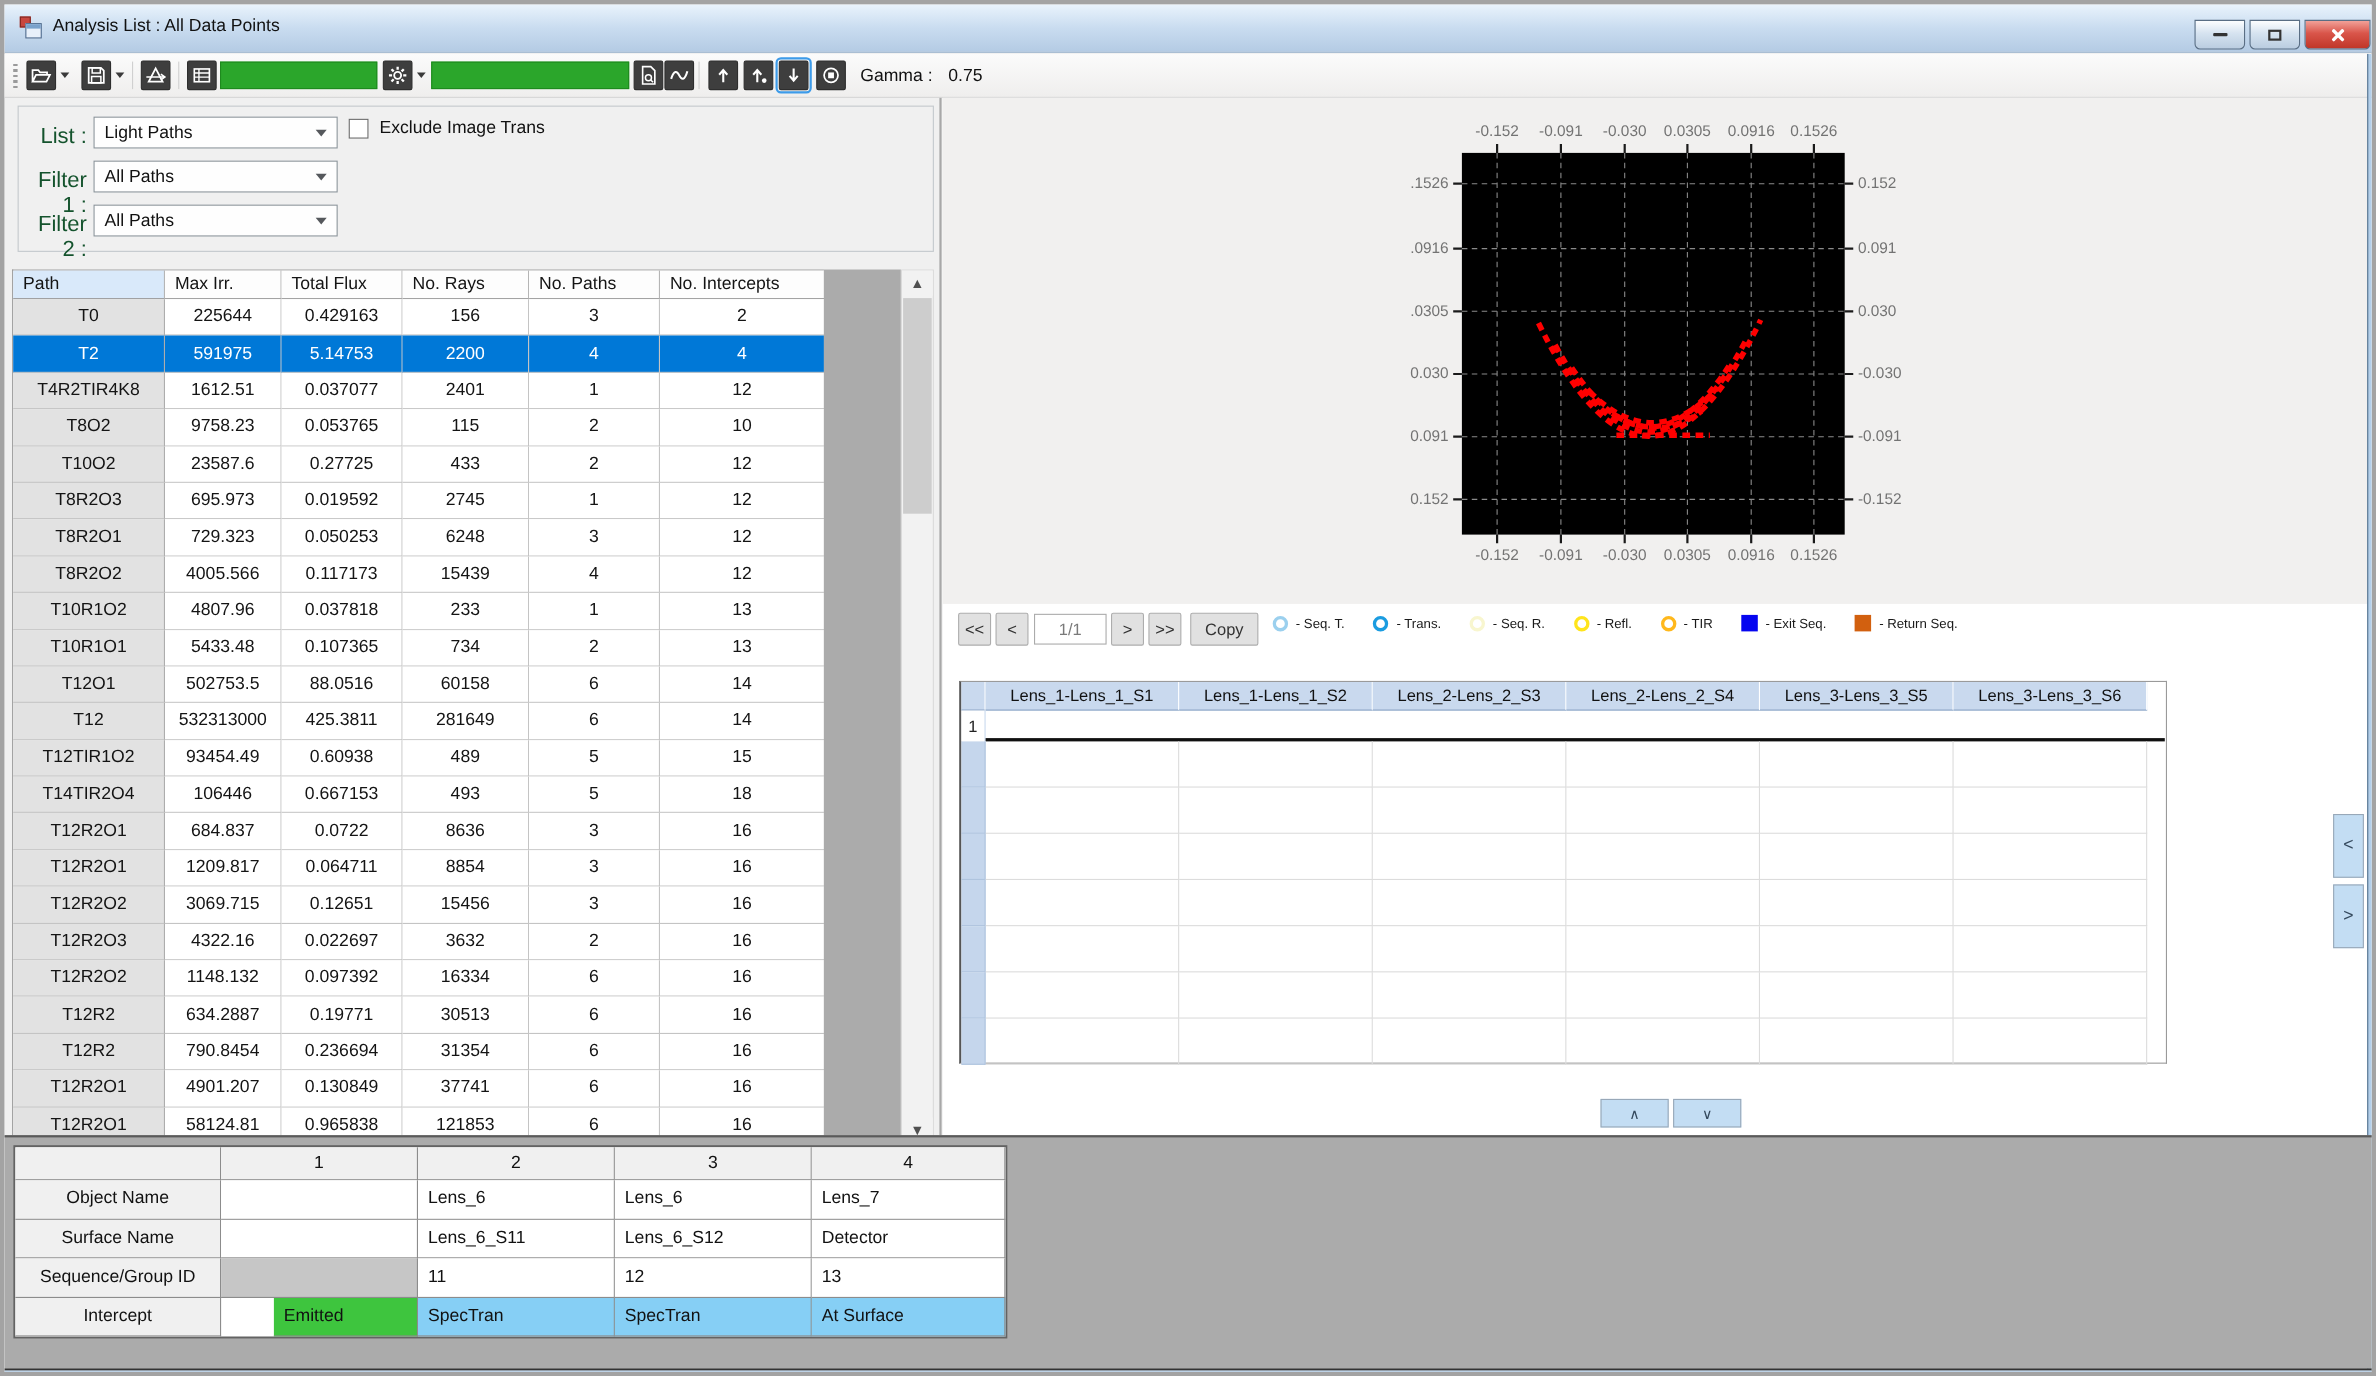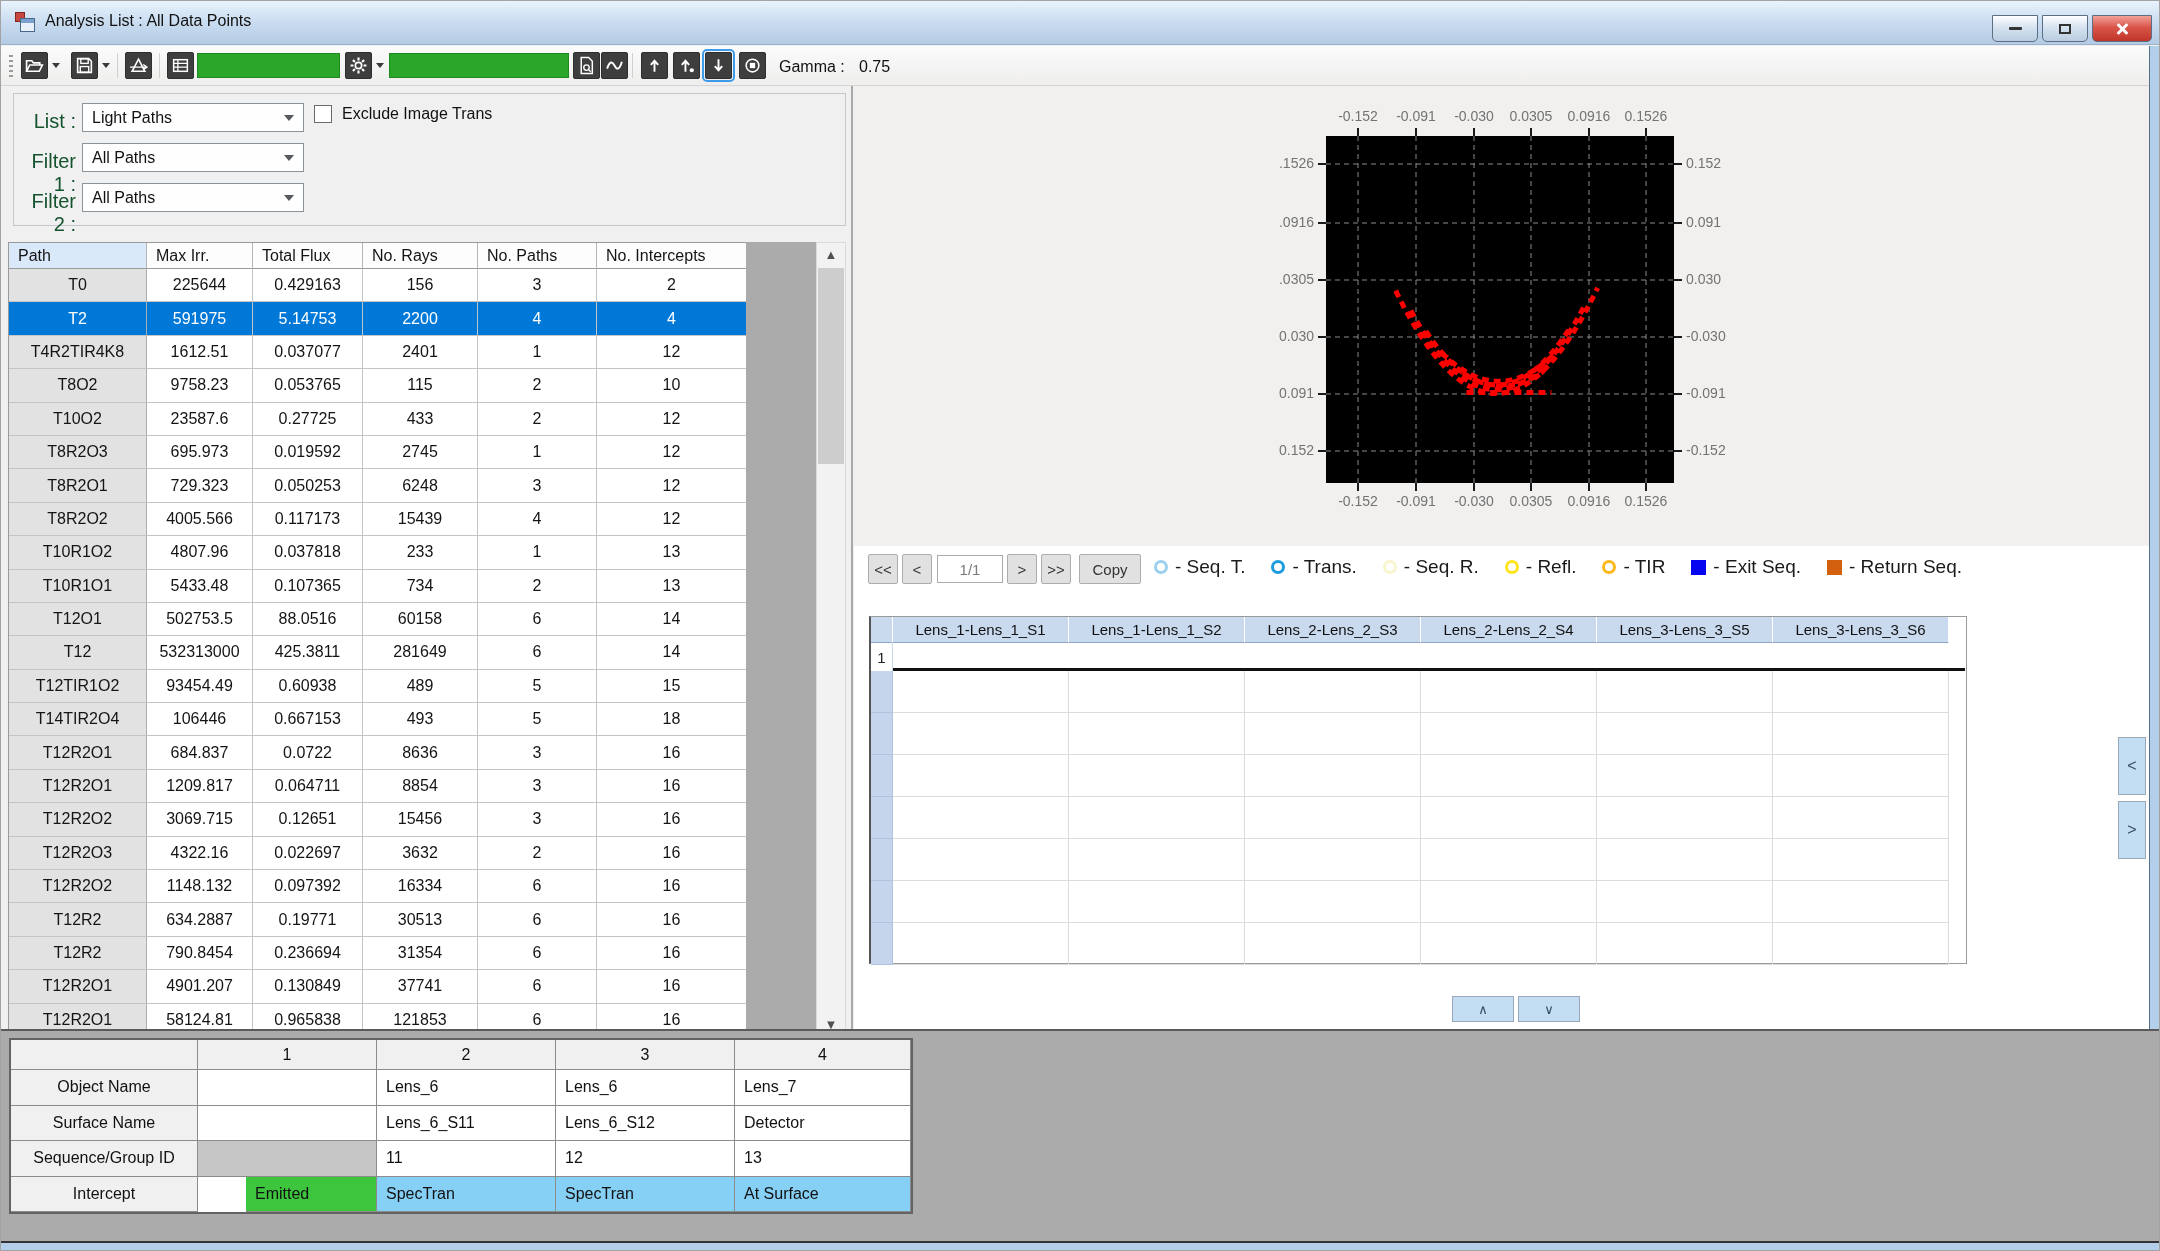--- a/index.html
+++ b/index.html
@@ -1,17 +1,17 @@
 <!DOCTYPE html>
 <html><head>
 <meta charset="utf-8">
 <style>
   * { margin:0; padding:0; box-sizing:border-box; }
   html,body { width:2160px; height:1251px; font-family:"Liberation Sans",sans-serif; }
-  .window { position:relative; width:2160px; height:1251px; background:#F0F0F0; border:1px solid #a3a3a3; overflow:hidden; }
+  .window { position:relative; width:2160px; height:1251px; background:#F0F0F0; border:4px solid #a3a3a3; overflow:hidden; }
 
   
   .titlebar { position:absolute; left:0; top:0; width:2160px; height:44px;
     background:linear-gradient(#E9F3FC,#C9DCF0 50%,#B4CBE4); border-bottom:1px solid #9AB2CC; }
   .app-icon { position:absolute; left:14px; top:11px; width:22px; height:22px; }
   .app-icon .back { position:absolute; left:0; top:0; width:10px; height:10px; background:#C8473F; border:1px solid #7E2620; }
   .app-icon .front { position:absolute; left:5px; top:6px; width:15px; height:14px; background:#E8F0FA; border:1px solid #4A688C; }
   .app-icon .front::before { content:""; position:absolute; left:0; top:0; width:100%; height:4px; background:#7AA2CC; }
   .title-text { position:absolute; left:44px; top:11px; font-size:16px; color:#111; }
   .winbtn { position:absolute; top:14px; height:27px; border:1px solid #5A6E84; border-radius:0 0 5px 5px;
@@ -71,21 +71,21 @@
 
   
   .pbtn { position:absolute; top:468px; height:30px; background:#E1E1E1; border:1px solid #ADADAD; border-radius:2px;
     font-size:15px; color:#333; display:flex; align-items:center; justify-content:center; }
   .pagebox { position:absolute; top:469px; left:83px; width:66px; height:28px; background:#fff; border:1px solid #ABABAB;
     font-size:15px; color:#7A7A7A; display:flex; align-items:center; justify-content:center; }
   .legend { position:absolute; left:300px; top:470px; display:flex; gap:26px; align-items:center; }
   .legend-item { display:flex; align-items:center; gap:7px; }
   .legend-item .sym.circle { width:14px; height:14px; border-radius:50%; border-width:3px; border-style:solid; background:transparent; }
   .legend-item .sym.square { width:15px; height:15px; }
-  .legend-item .lbl { font-size:19px; color:#1A1A1A; white-space:nowrap; }
+  .legend-item .lbl { font-size:12px; color:#1A1A1A; white-space:nowrap; }
 
   
   .sgrid { position:absolute; left:15px; top:530px; width:1098px; height:348px; background:#fff; border:1px solid #9A9A9A; border-left:2px solid #555; }
   .sg-head { position:absolute; left:0; top:0; height:26px; display:flex; width:100%; }
   .sg-corner { width:22px; height:26px; background:#C9D9EE; border-right:1px solid #fff; border-bottom:1px solid #8DA6C6; }
   .sg-hcell { width:176px; height:26px; background:#C9D9EE; border-right:1px solid #fff; border-bottom:1px solid #8DA6C6;
     font-size:15px; color:#111; display:flex; align-items:center; justify-content:center; }
   .sg-row1 { position:absolute; left:0; top:26px; width:100%; height:28px; }
   .sg-row1 .gut { position:absolute; left:0; top:0; width:22px; height:28px; background:#fff; border-right:1px solid #C9D9EE;
     font-size:15px; color:#222; display:flex; align-items:center; justify-content:center; }

